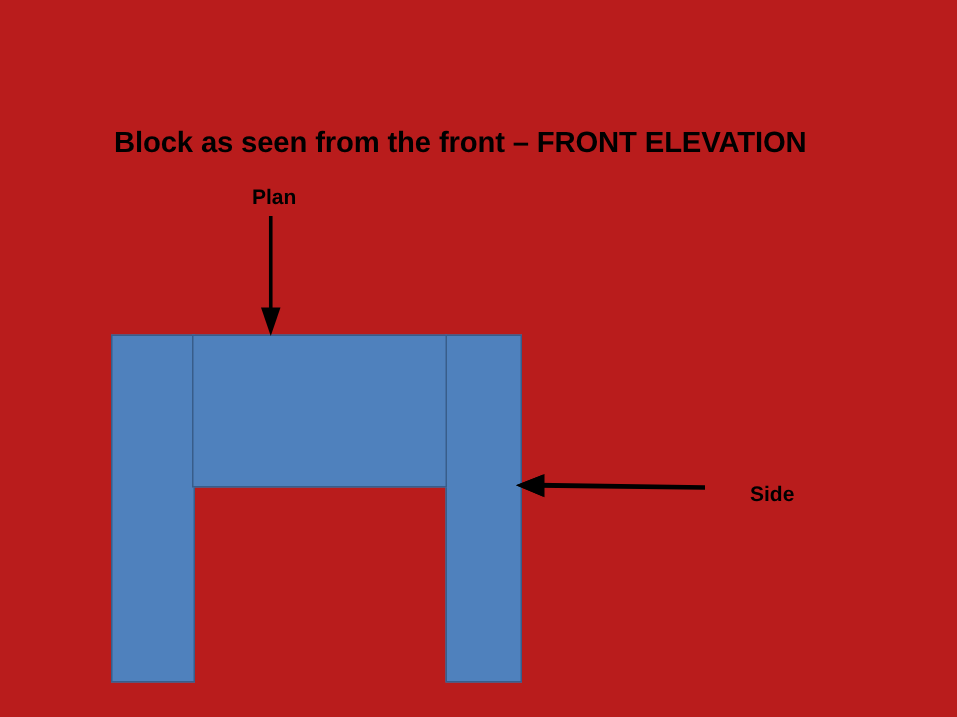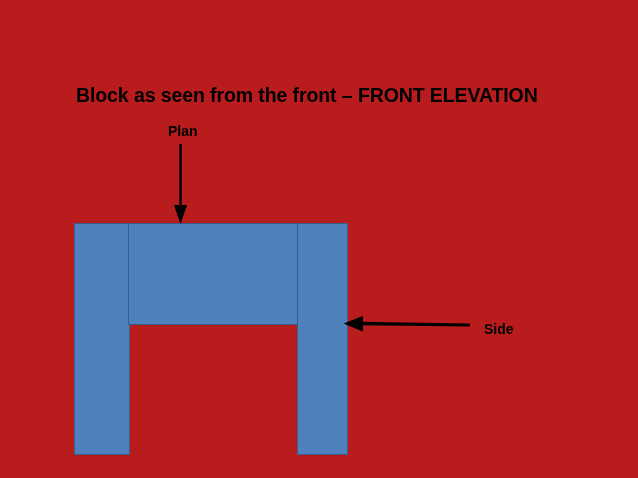--- a/index.html
+++ b/index.html
@@ -71,21 +71,21 @@
     font-weight: bold;
     color: #000000;
     white-space: nowrap;
     line-height: 1.1;
   }
   .label-plan {
     left: 168px;
     top: 124px;
   }
   .label-side {
-    left: 484px;
+    left: 500px;
     top: 322px;
   }
 
   
   .arrow-svg {
     position: absolute;
     left: 0;
     top: 0;
     width: 638px;
     height: 478px;

